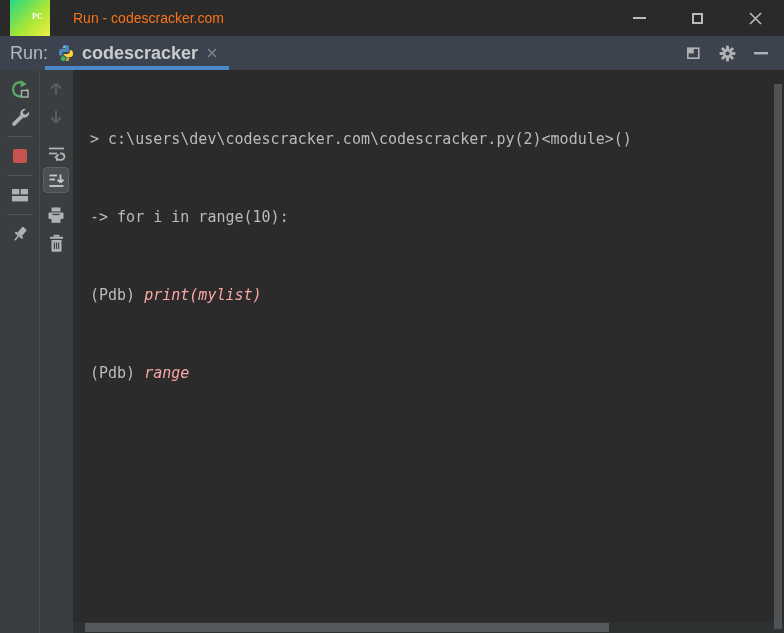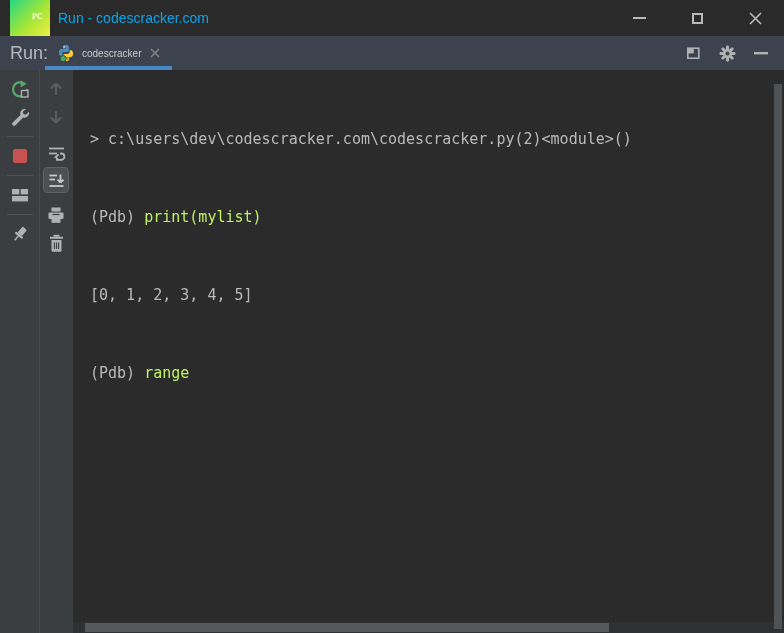--- a/index.html
+++ b/index.html
@@ -7,31 +7,31 @@
           font-family:"Liberation Sans",sans-serif;-webkit-font-smoothing:antialiased;}
 
   
   .titlebar{height:36px;background:#2A2A2B;display:flex;align-items:center;padding-left:10px;box-sizing:border-box;}
   .pc-logo{width:22px;height:22px;background:linear-gradient(135deg,#21d789 0%,#a5e636 55%,#f7ef46 100%);
            padding:20px;box-sizing:border-box;flex:0 0 auto;font-family:Liberation Serif, serif;}
   .pc-inner{width:100%;height:100%;background:#000;display:flex;flex-direction:column;align-items:flex-start;
             justify-content:center;padding-left:2px;box-sizing:border-box;}
   .pc-inner b{font-size:8px;line-height:8px;color:#fff;font-weight:bold;letter-spacing:0;}
   .pc-bar{width:6px;height:2px;background:#fff;margin-top:2px;}
-  .win-title{color:#0ea5e9;font-size:14px;margin-left:8px;flex:1 1 auto;white-space:nowrap;}
+  .win-title{color:#f97316;font-size:14px;margin-left:23px;flex:1 1 auto;white-space:nowrap;}
   .win-controls{display:flex;align-items:center;height:100%;}
   .win-btn{width:58px;height:100%;display:flex;align-items:center;justify-content:center;cursor:default;}
   .min-glyph{width:13px;height:2px;background:#B8BABB;}
   .max-glyph{width:11px;height:11px;border:2px solid #B8BABB;box-sizing:border-box;}
 
   
   .tabstrip{height:34px;background:#3C434E;display:flex;align-items:stretch;position:relative;}
   .run-label{color:#B6B9BC;font-size:18px;display:flex;align-items:center;padding:0 0 0 10px;width:35px;}
   .tab{position:relative;display:flex;align-items:center;padding:0 12px 0 12px;margin-left:0;}
-  .tab-name{color:#C9CCCF;font-size:10px;margin-left:7px;}
+  .tab-name{color:#C9CCCF;font-size:18px;margin-left:7px;font-weight:bold;}
   .tab-close{margin-left:9px;display:flex;align-items:center;}
   .tab-underline{position:absolute;left:0;right:0;bottom:0;height:4px;background:#4A88C7;}
   .strip-actions{margin-left:auto;display:flex;align-items:center;gap:16px;padding-right:14px;}
   .strip-btn{width:18px;height:18px;display:flex;align-items:center;justify-content:center;}
 
   
   .main{position:absolute;top:70px;left:0;right:0;bottom:0;display:flex;}
   .toolbar{width:73px;background:#3B3E40;display:flex;flex:0 0 auto;}
   .tcol{display:flex;flex-direction:column;align-items:center;padding-top:5px;box-sizing:border-box;}
   .tcol1{width:40px;border-right:1px solid #474B4D;}
@@ -39,21 +39,21 @@
   .icon-btn{width:28px;height:28px;display:flex;align-items:center;justify-content:center;flex:0 0 auto;box-sizing:border-box;}
   .icon-btn.selected{background:#4C5053;border:1px solid #5E6265;border-radius:4px;width:26px;height:26px;}
   .tdivider{width:26px;height:1px;background:#505456;margin:5px 0;}
   .tgap{height:8px;}
 
   
   .console{position:relative;flex:1 1 auto;background:#2B2B2B;padding:4px 0 0 17px;box-sizing:border-box;
            font-family:"DejaVu Sans Mono",monospace;font-size:15px;line-height:26px;color:#BBBBBB;
            white-space:pre;overflow:hidden;}
   .cline{min-height:26px;}
-  .uin{color:#bef264;}
+  .uin{color:#fca5a5;font-style:italic;}
 
   
   .vthumb{position:absolute;top:14px;right:2px;width:8px;bottom:4px;background:#4E5254;}
   .htrack{position:absolute;left:0;right:0;bottom:0;height:11px;background:#2E3132;}
   .hthumb{position:absolute;left:12px;bottom:1px;width:524px;height:9px;background:#56595B;}
 
   svg{display:block;}
 </style>
 </head>
 <body>
@@ -220,22 +220,22 @@
               <path d="M3.5 6 h10 v10.4 a1.4 1.4 0 0 1 -1.4 1.4 h-7.2 a1.4 1.4 0 0 1 -1.4 -1.4 z"></path>
             </g>
             <path d="M6.4 8.5 V15 M8.5 8.5 V15 M10.6 8.5 V15" stroke="#3B3E40" stroke-width="1.1"></path>
           </svg>
         </div>
       </div>
     </div>
 
     <div class="console">
       <div class="cline">&gt; c:\users\dev\codescracker.com\codescracker.py(2)&lt;module&gt;()</div>
+      <div class="cline">-&gt; for i in range(10):</div>
       <div class="cline"><span>(Pdb) </span><span class="uin">print(mylist)</span></div>
-      <div class="cline">[0, 1, 2, 3, 4, 5]</div>
       <div class="cline"><span>(Pdb) </span><span class="uin">range</span></div>
       <div class="cline"></div>
       
 
       
       
       
       
       
       

